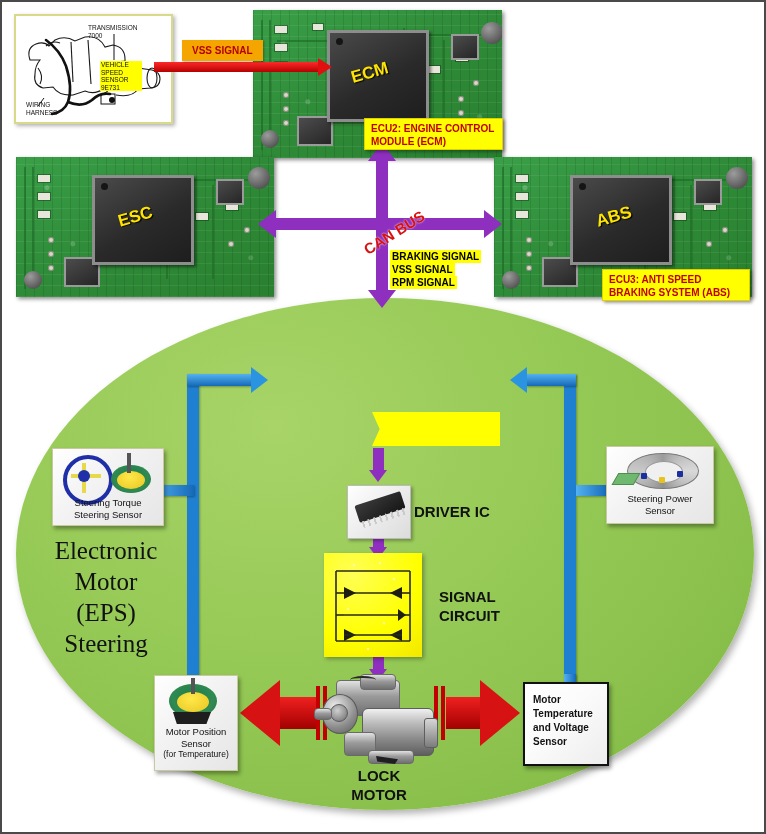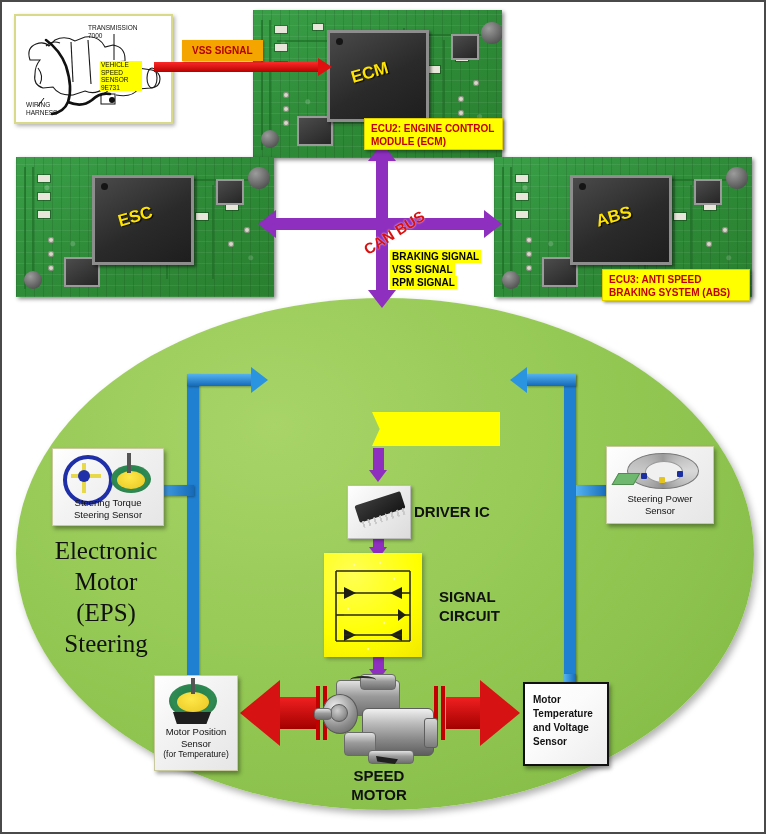--- a/index.html
+++ b/index.html
@@ -496,21 +496,21 @@
     <div class="mpart" style="left:30px;top:58px;width:30px;height:22px;"></div>
     <div class="mpart" style="left:54px;top:76px;width:44px;height:12px;"></div>
     <div style="position:absolute;left:110px;top:44px;width:12px;height:28px;border-radius:3px;
                 background:linear-gradient(180deg,#d6d6d6,#7c7c7c);border:1px solid #5e5e5e;"></div>
     <div style="position:absolute;left:36px;top:2px;width:26px;height:6px;
                 border-top:2px solid #2a2a2a;border-radius:50%;"></div>
     <div style="position:absolute;left:62px;top:82px;width:22px;height:8px;
                 background:#1f1f1f;clip-path:polygon(0 0,100% 40%,86% 100%,6% 70%);"></div>
   </div>
   <div id="bldc-label" style="left:312px;top:764px;width:130px;">
-    <div>SPEED</div>
+    <div>LOCK</div>
     <div>MOTOR</div>
   </div>
 
   <div class="rarrow" style="left:238px;top:678px;width:86px;height:66px;">
     <div class="rtail" style="left:76px;top:6px;width:4px;height:54px;"></div>
     <div class="rtail" style="left:83px;top:6px;width:4px;height:54px;"></div>
     <div class="shaft" style="left:40px;top:17px;width:36px;height:32px;"></div>
     <div class="rhead left" style="left:0px;top:0px;"></div>
   </div>
 

